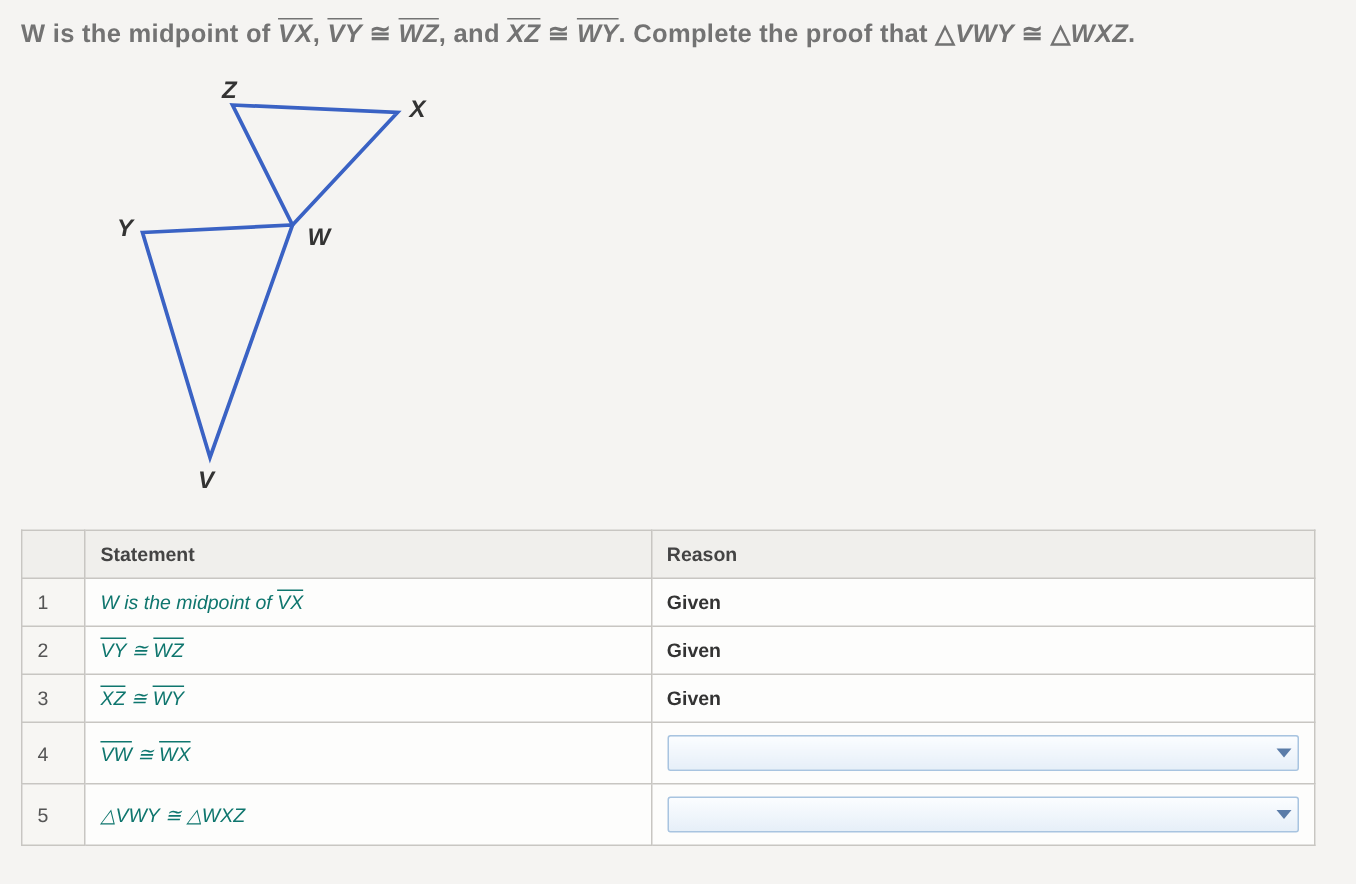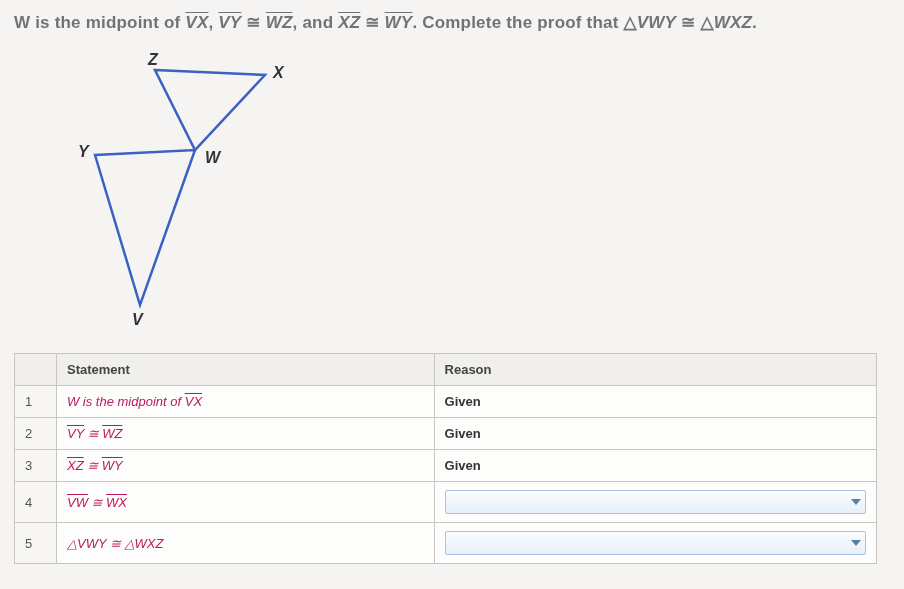--- a/index.html
+++ b/index.html
@@ -43,21 +43,21 @@
     vertical-align: middle;
   }
   table.proof th {
     background: #f0efec;
     font-weight: bold;
     color: #444;
   }
   .numcol { width: 42px; text-align: center; color: #555; background:#f7f6f3;}
   .stmt-col { width: 378px; }
   .reason-col { width: 443px; font-weight: bold; }
-  .stmt-text { font-style: italic; color: #be185d; }
+  .stmt-text { font-style: italic; color: #0f766e; }
   .dropdown {
     display: flex;
     align-items: center;
     justify-content: flex-end;
     height: 24px;
     border: 1px solid #a8c4e0;
     background: linear-gradient(#fbfdff,#e6eff8);
     border-radius: 2px;
     padding: 0 4px;
     cursor: pointer;

